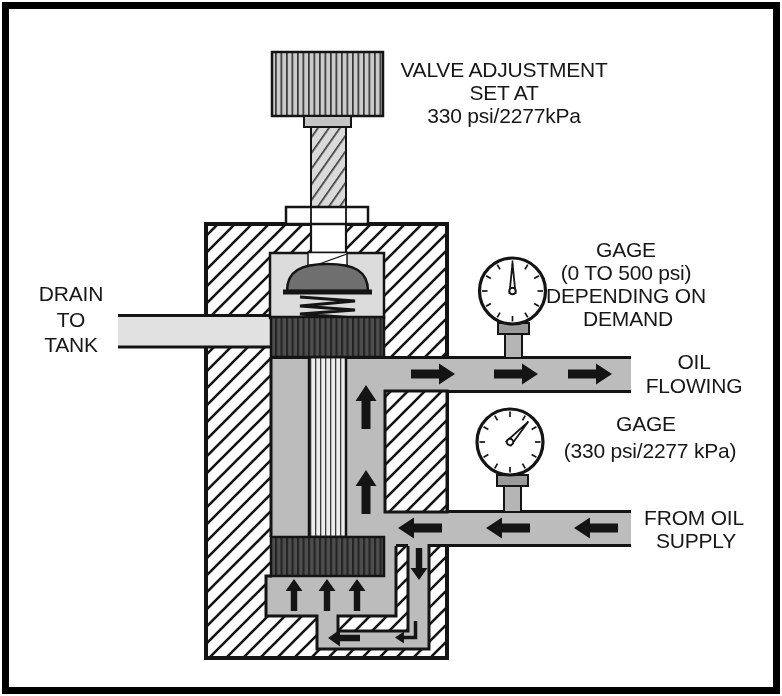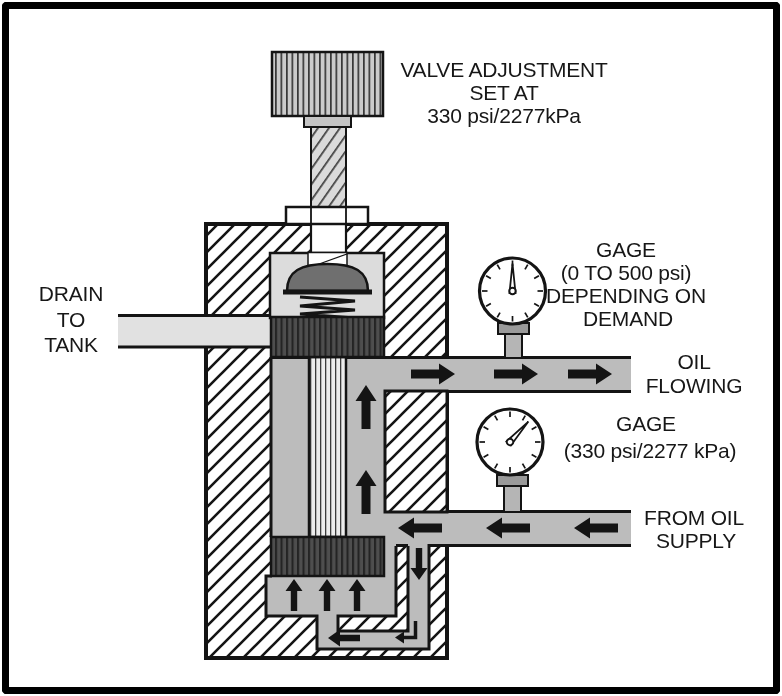--- a/index.html
+++ b/index.html
@@ -1,16 +1,16 @@
 <!DOCTYPE html>
 <html><head>
 <meta charset="utf-8">
 <style>
   html,body{margin:0;padding:0;background:#fff;}
-  .stage{position:relative;width:782px;height:696px;background:#fff;overflow:hidden;border-radius:11px;}
+  .stage{position:relative;width:782px;height:696px;background:#fff;overflow:hidden;}
   .lbl{font-family:"Liberation Sans",sans-serif;font-size:21px;fill:#171717;
        text-anchor:middle;letter-spacing:-0.2px;}
 </style>
 </head>
 <body>
 
 <div class="stage">
 <svg width="782" height="696" viewBox="0 0 782 696" xmlns="http://www.w3.org/2000/svg">
   <defs>
     <pattern id="hatch" width="17" height="17" patternUnits="userSpaceOnUse">

